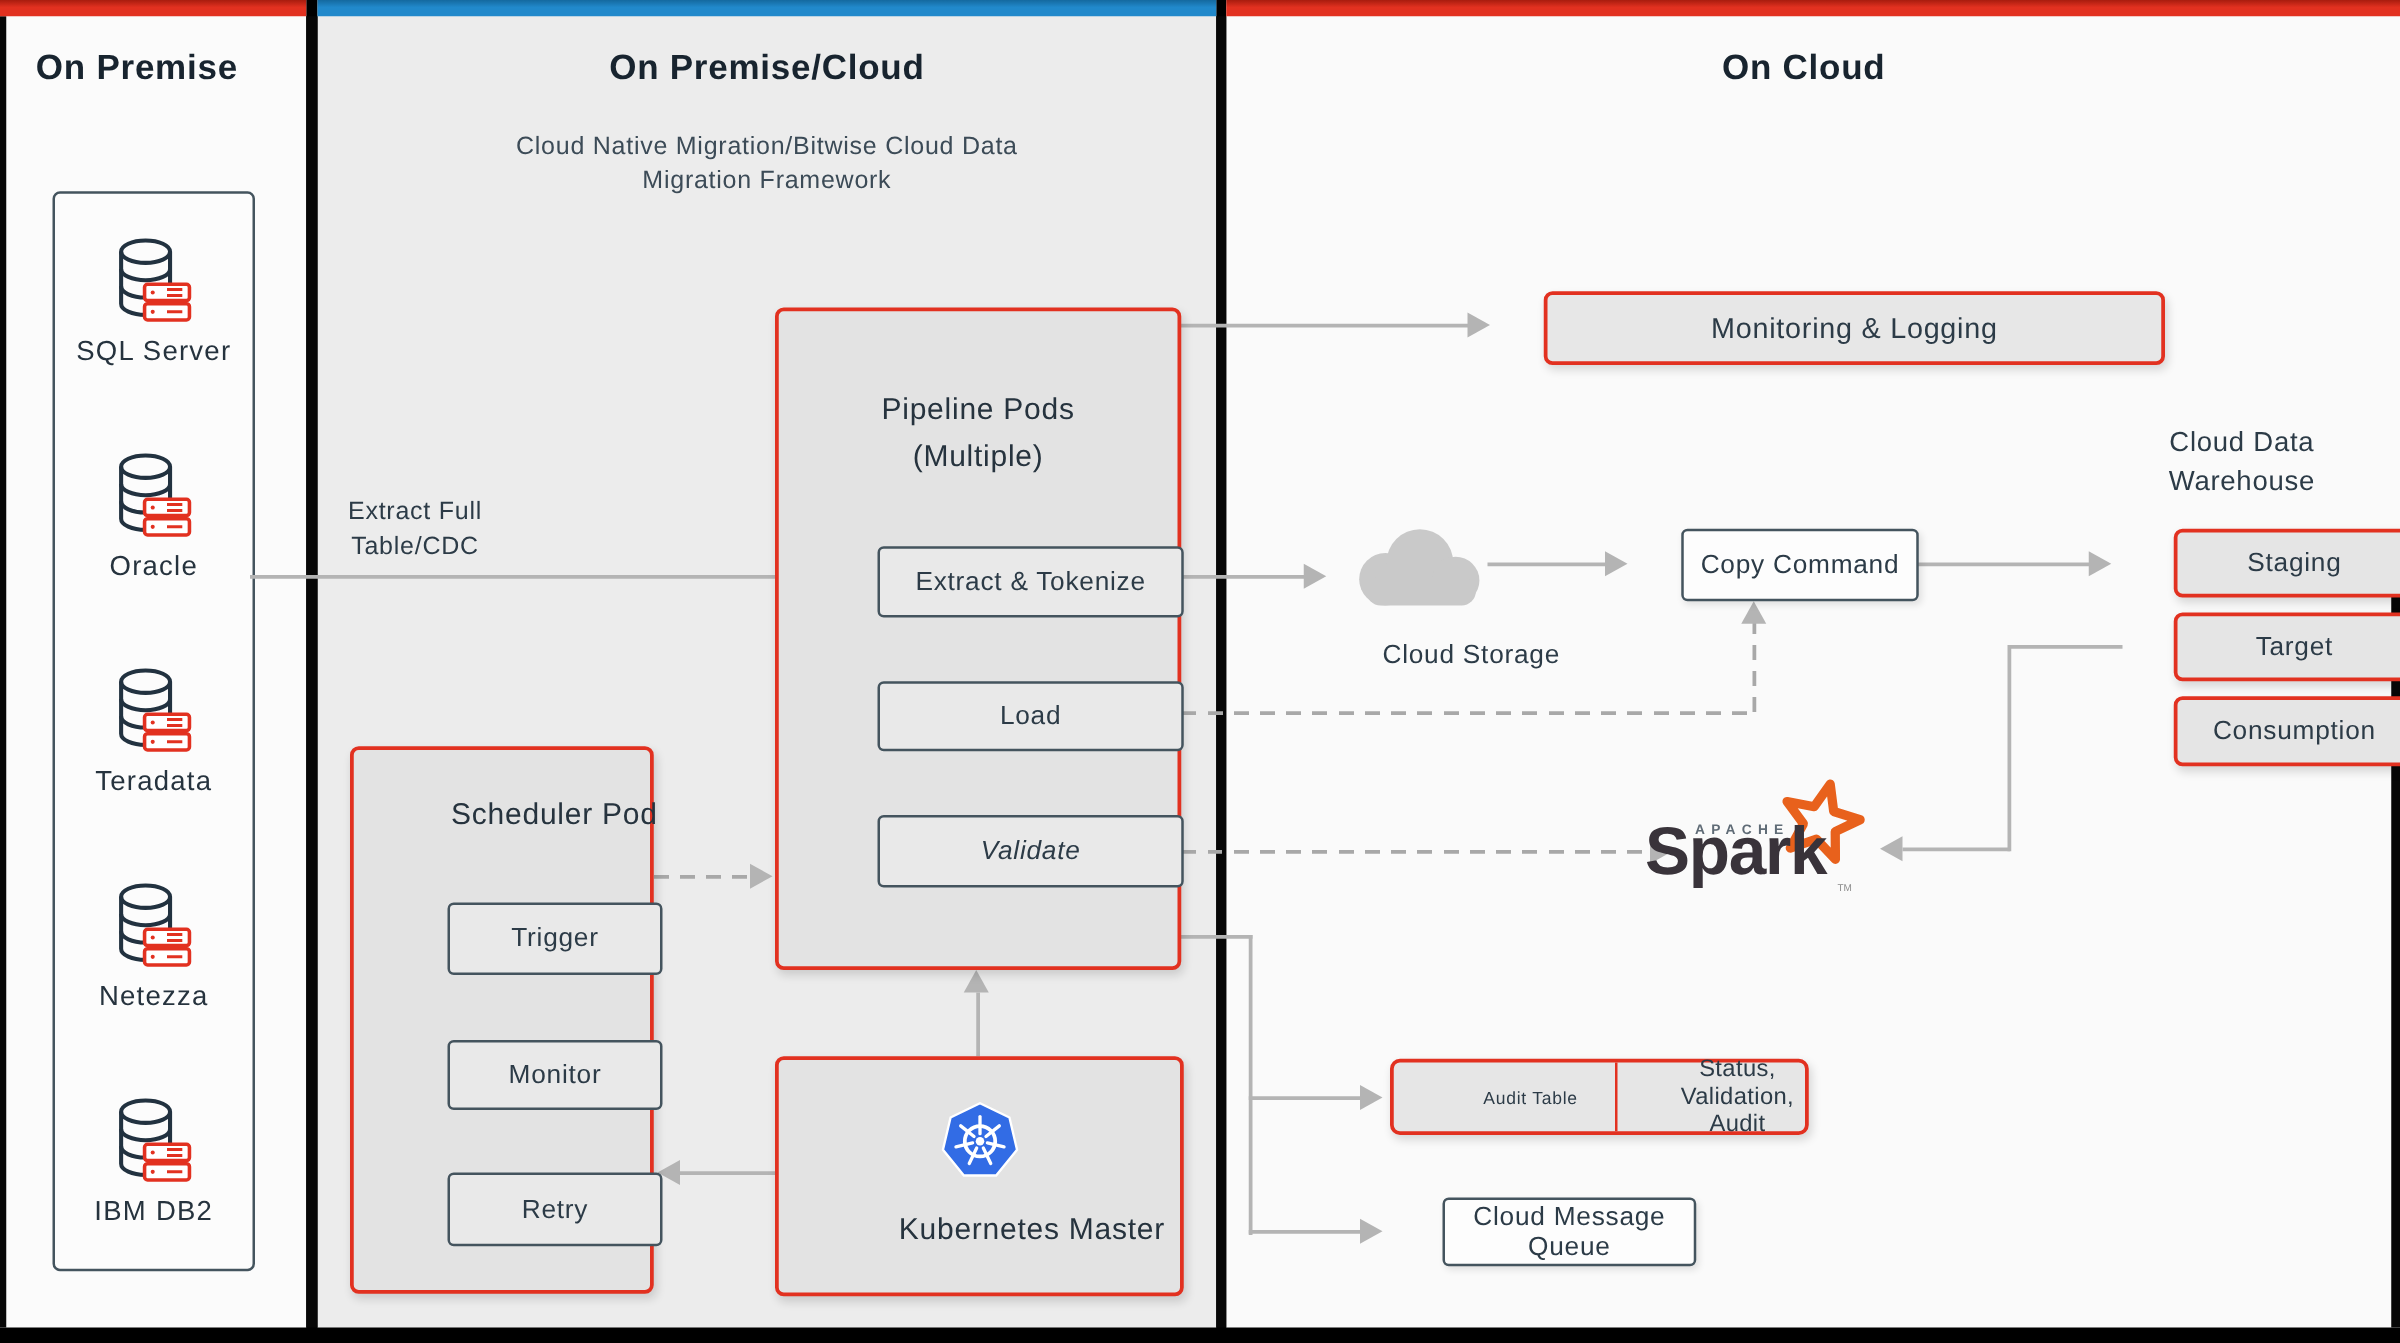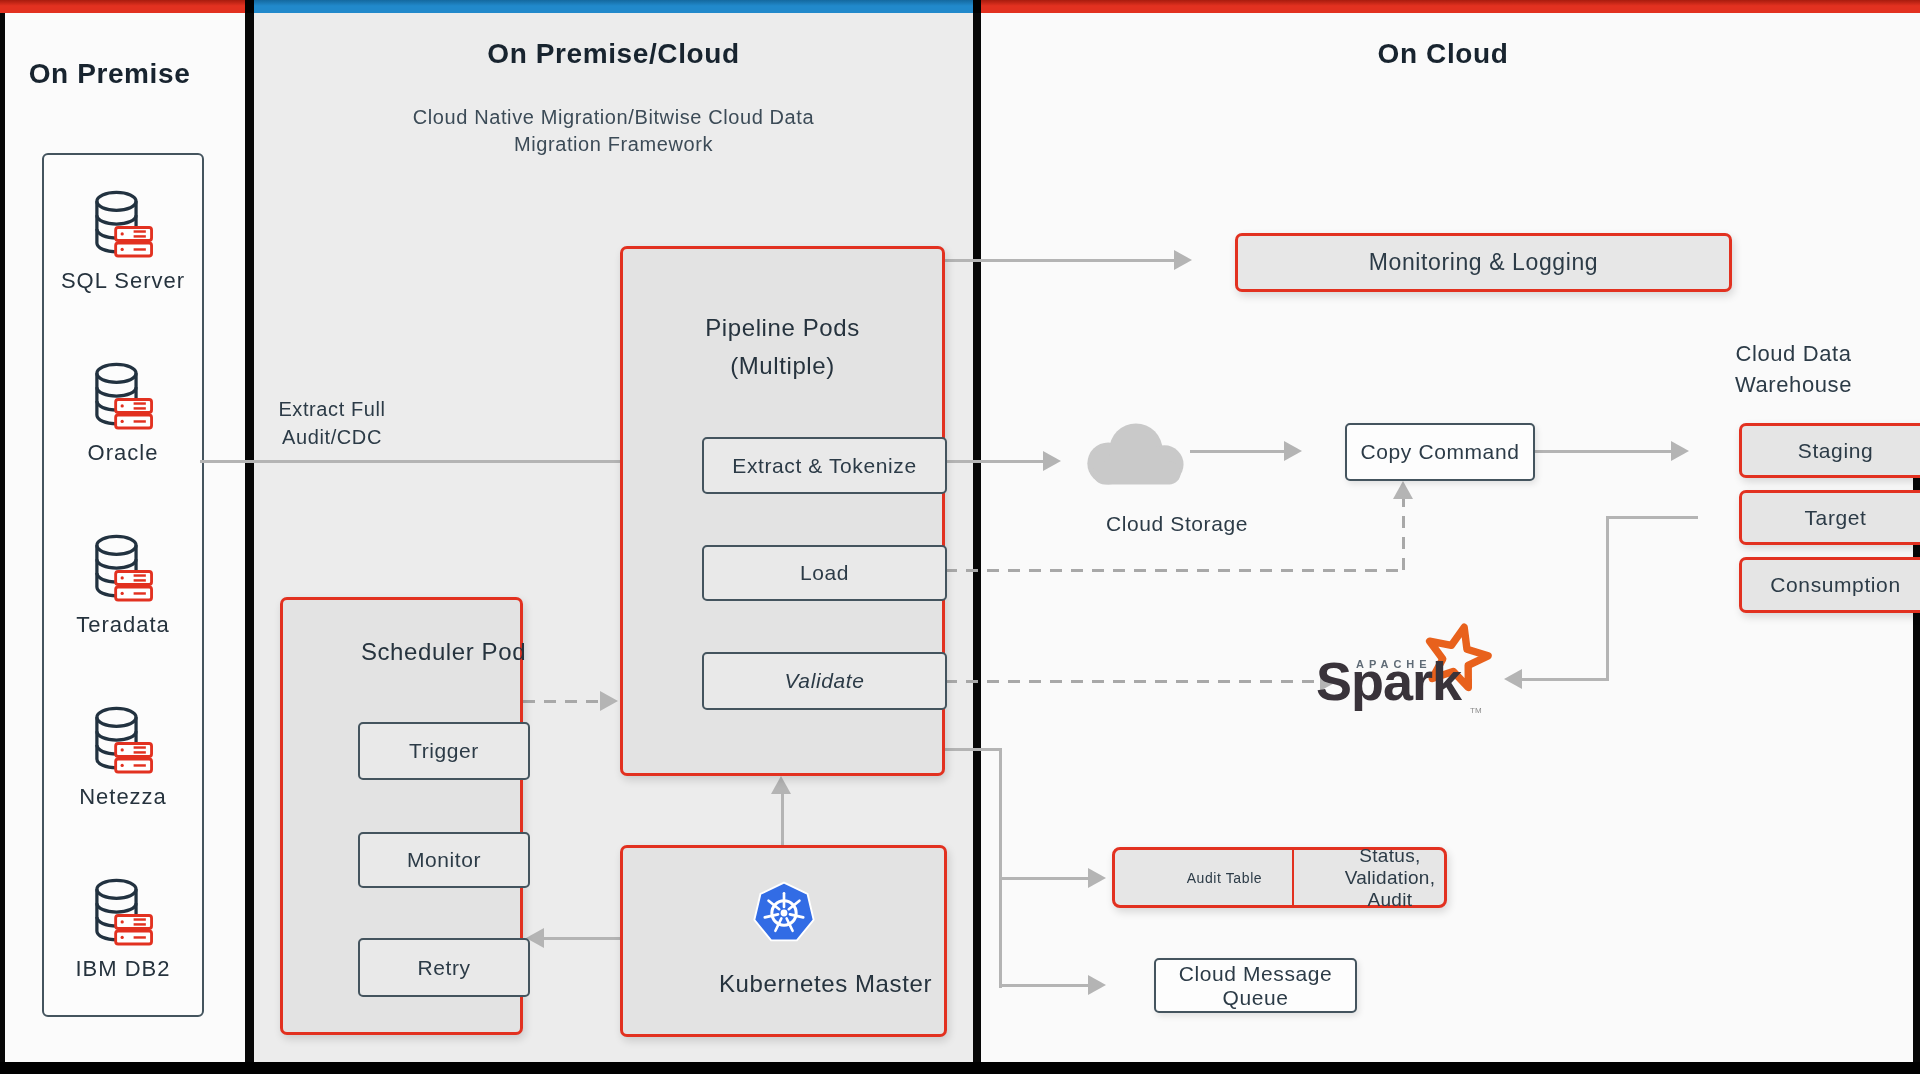--- a/index.html
+++ b/index.html
@@ -44,21 +44,21 @@
   <div class="divider" style="left:973px;width:8px;"></div>
   <div class="sec" style="left:981px;width:939px;background:#fafafa;"></div>
 
   <div class="topbar bar-red" style="left:0;width:245px;"></div>
   <div class="topbar bar-blue" style="left:254px;width:719px;"></div>
   <div class="topbar bar-red" style="left:981px;width:939px;"></div>
 
   <div class="sliver" style="left:0;top:13px;width:5px;height:1049px;"></div>
   <div class="sliver" style="left:1913px;top:425px;width:7px;height:637px;"></div>
 
-  <div class="sec-title" style="left:0;top:38px;width:219px;margin-top:20px;">On Premise</div>
+  <div class="sec-title" style="left:0;top:38px;width:219px;">On Premise</div>
   <div class="sec-title" style="left:254px;top:38px;width:719px;">On Premise/Cloud</div>
   <div class="sec-title" style="left:981px;top:38px;width:924px;">On Cloud</div>
 
   <div class="abs txt" style="left:254px;top:104px;width:719px;text-align:center;font-size:20px;line-height:27px;color:#3c4b57;z-index:4;">
     <div>Cloud Native Migration/Bitwise Cloud Data</div>
     <div>Migration Framework</div>
   </div>
 
   <div class="db-panel">
 
@@ -159,21 +159,21 @@
             <circle cx="37" cy="74" r="2" fill="#e23120"></circle>
             <line x1="51" y1="74" x2="66" y2="74" stroke="#e23120" stroke-width="3"></line>
           </g>
       </svg>
       <div class="db-label">IBM DB2</div>
     </div>
   </div>
 
   <div class="abs txt" style="left:252px;top:395px;width:160px;text-align:center;font-size:20px;line-height:28px;z-index:4;">
     <div>Extract Full</div>
-    <div>Audit/CDC</div>
+    <div>Table/CDC</div>
   </div>
   <div class="hl" style="left:200px;top:460px;width:440px;"></div>
   <div class="ar" style="left:636px;top:451px;"></div>
 
   <div class="box-red" style="left:620px;top:246px;width:319px;height:524px;">
     <div class="abs txt" style="left:0;top:60px;width:100%;text-align:center;font-size:24px;line-height:38px;color:#26333e;">
       <div>Pipeline Pods</div>
       <div>(Multiple)</div>
     </div>
     <div class="box-slate c txt" style="left:37px;top:188px;width:241px;height:53px;font-size:21px;">Extract &amp; Tokenize</div>

